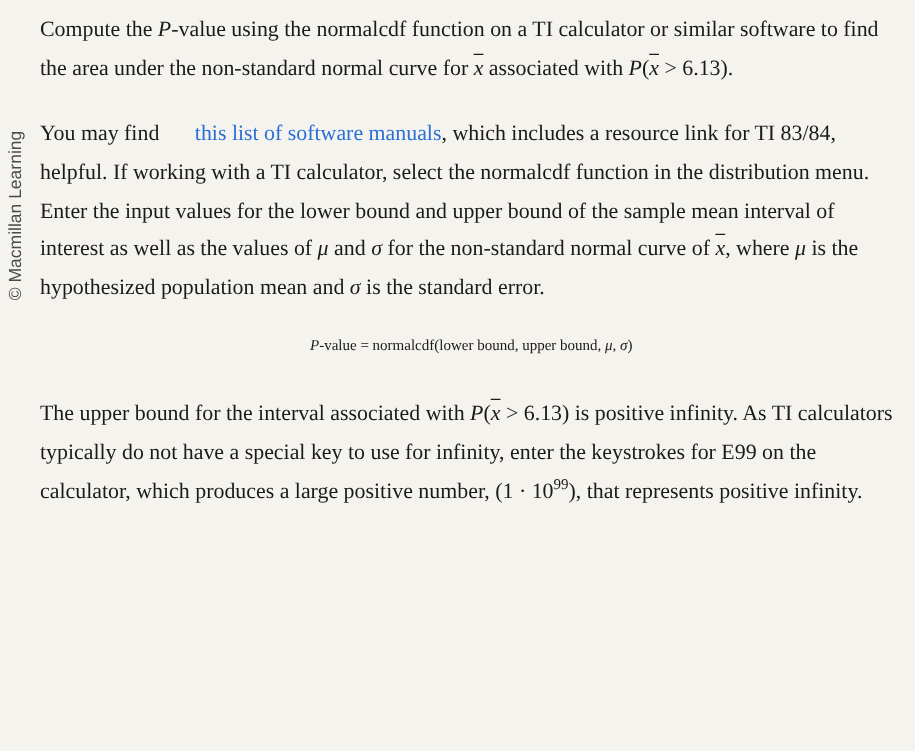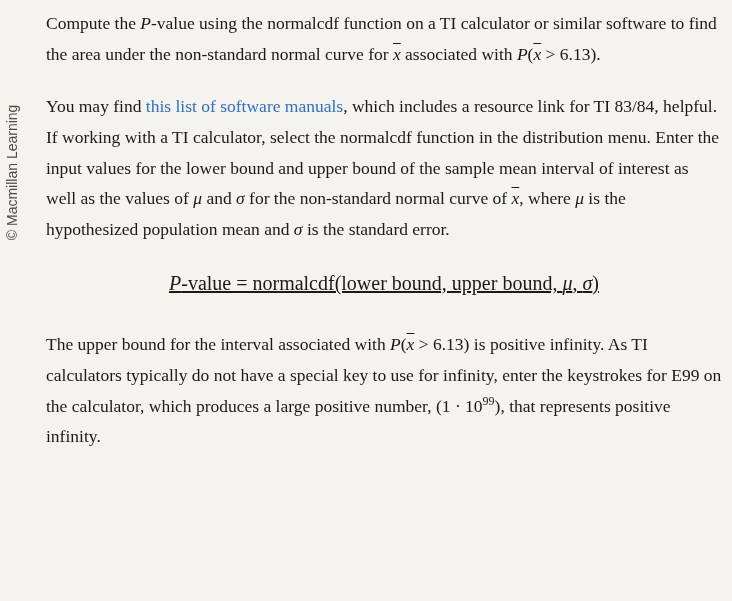--- a/index.html
+++ b/index.html
@@ -21,47 +21,47 @@
       left: 12px;
       top: 300px;
       transform: rotate(-90deg) translateX(50%);
       transform-origin: left center;
       font-size: 14px;
       color: #4a4a4a;
       white-space: nowrap;
       font-family: Arial, sans-serif;
     }
     .content {
-      padding: 8px 10px 10px 46px;
+      padding: 8px 10px 10px 32px;
       font-size: 17.5px;
       line-height: 1.75;
     }
     .para {
       margin-bottom: 22px;
     }
     .para:last-child {
       margin-bottom: 16px;
     }
     .italic {
       font-style: italic;
     }
     .xbar {
       font-style: italic;
       text-decoration: overline;
       text-decoration-thickness: 1px;
     }
     .link {
       color: #2a6fd6;
       cursor: pointer;
+      margin-left: 24px;
     }
     .formula {
       text-align: center;
       margin: 20px 0 28px 0;
-      font-size: 20px;
-      text-decoration: underline;
+      font-size: 12px;
     }
     .mu {
       font-style: italic;
     }
     .sigma {
       font-style: italic;
     }
     .sup {
       font-size: 12px;
       vertical-align: super;

